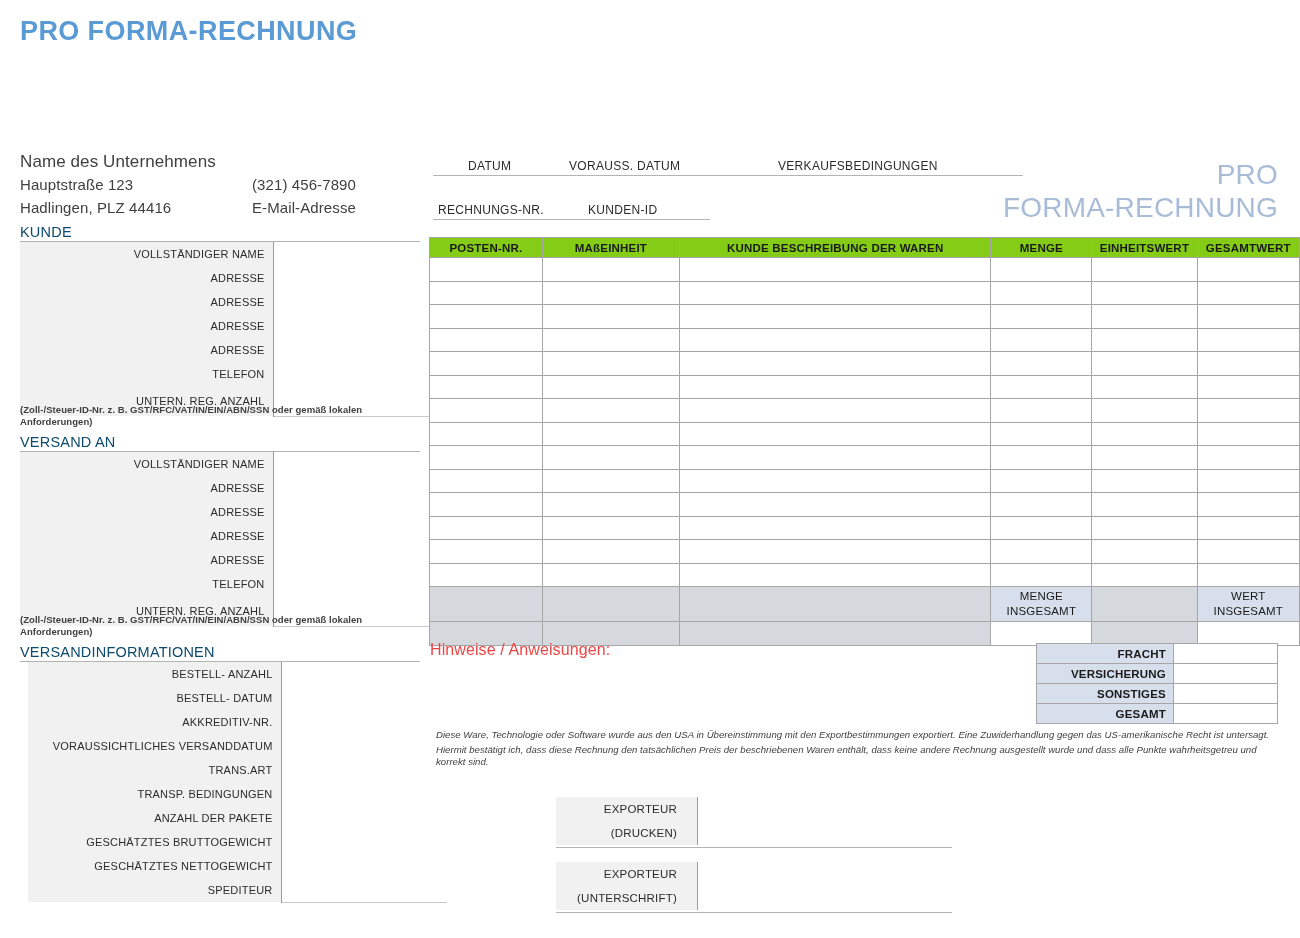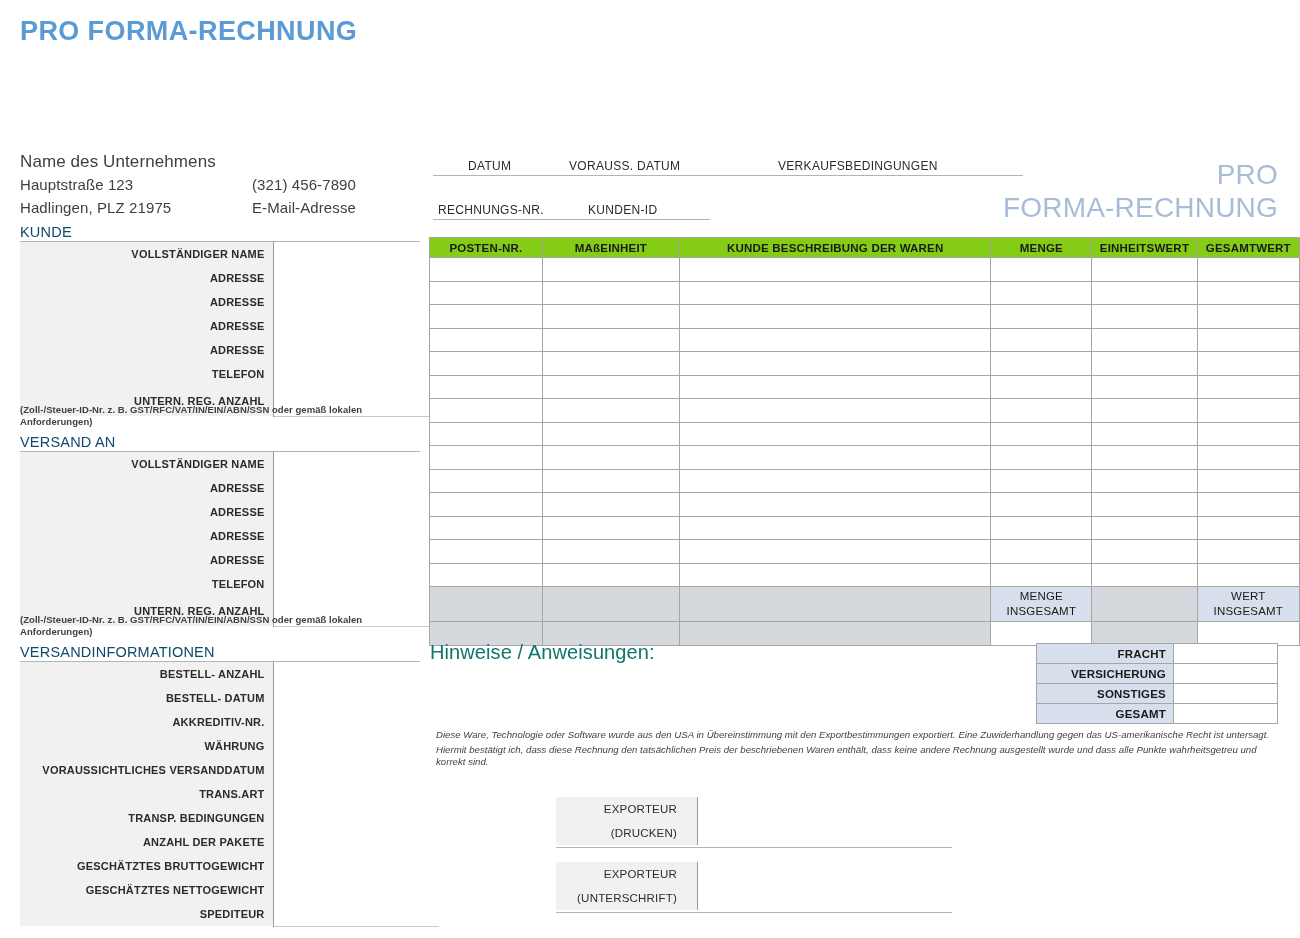--- a/index.html
+++ b/index.html
@@ -57,21 +57,20 @@
     position: absolute;
     height: 1px;
     background: #b4b4b4;
   }
 
   
   .lv-table {
     position: absolute;
     border-collapse: collapse;
     table-layout: fixed;
-    font-weight: bold;
   }
   .lv-table td {
     padding: 0;
     height: 24px;
     vertical-align: middle;
   }
   .lv-label {
     width: 253px;
     background: #f1f1f1;
     text-align: right;
@@ -160,22 +159,22 @@
     text-align: center;
     line-height: 15px;
     letter-spacing: 0.2px;
   }
   .tot-white { background: #ffffff; }
 
   
   .notes-label {
     position: absolute;
     left: 430px; top: 641px;
-    font-size: 20px;
-    color: #0f766e;
+    font-size: 16px;
+    color: #ef4444;
     letter-spacing: 0.1px;
   }
 
   
   .charges-table {
     position: absolute;
     left: 1036px; top: 643px;
     border-collapse: collapse;
     table-layout: fixed;
   }
@@ -234,21 +233,21 @@
 
   <div class="main-title">PRO FORMA-RECHNUNG</div>
 
   <div class="company-block">
     <div class="company-name">Name des Unternehmens</div>
     <div class="company-row">
       <div class="c1">Hauptstraße 123</div>
       <div class="c2">(321) 456-7890</div>
     </div>
     <div class="company-row">
-      <div class="c1">Hadlingen, PLZ 21975</div>
+      <div class="c1">Hadlingen, PLZ 44416</div>
       <div class="c2">E-Mail-Adresse</div>
     </div>
   </div>
 
   <div class="side-title">
     <div>PRO</div>
     <div>FORMA-RECHNUNG</div>
   </div>
 
   <div class="hdr-label" style="left:468px; top:159px;">DATUM</div>
@@ -327,36 +326,32 @@
       <tr>
         <td class="lv-label" style="height:30px;">UNTERN. REG. ANZAHL</td>
         <td class="lv-value"></td>
       </tr>
     </tbody>
   </table>
   <div class="fineprint" style="left:20px; top:614px;">(Zoll-/Steuer-ID-Nr. z. B. GST/RFC/VAT/IN/EIN/ABN/SSN oder gemäß lokalen Anforderungen)</div>
 
   <div class="section-title" style="left:20px; top:644px;">VERSANDINFORMATIONEN</div>
   <div class="section-rule" style="left:20px; top:661px; width:400px;"></div>
-  <table class="lv-table" style="left:20px; top:662px;padding-left:44px;">
+  <table class="lv-table" style="left:28px; top:662px;padding-left:44px;">
     <tbody>
       <tr>
         <td class="lv-label">BESTELL- ANZAHL</td>
         <td class="lv-value"></td>
       </tr>
       <tr>
         <td class="lv-label">BESTELL- DATUM</td>
         <td class="lv-value"></td>
       </tr>
       <tr>
         <td class="lv-label">AKKREDITIV-NR.</td>
-        <td class="lv-value"></td>
-      </tr>
-      <tr>
-        <td class="lv-label">WÄHRUNG</td>
         <td class="lv-value"></td>
       </tr>
       <tr>
         <td class="lv-label">VORAUSSICHTLICHES VERSANDDATUM</td>
         <td class="lv-value"></td>
       </tr>
       <tr>
         <td class="lv-label">TRANS.ART</td>
         <td class="lv-value"></td>
       </tr>

